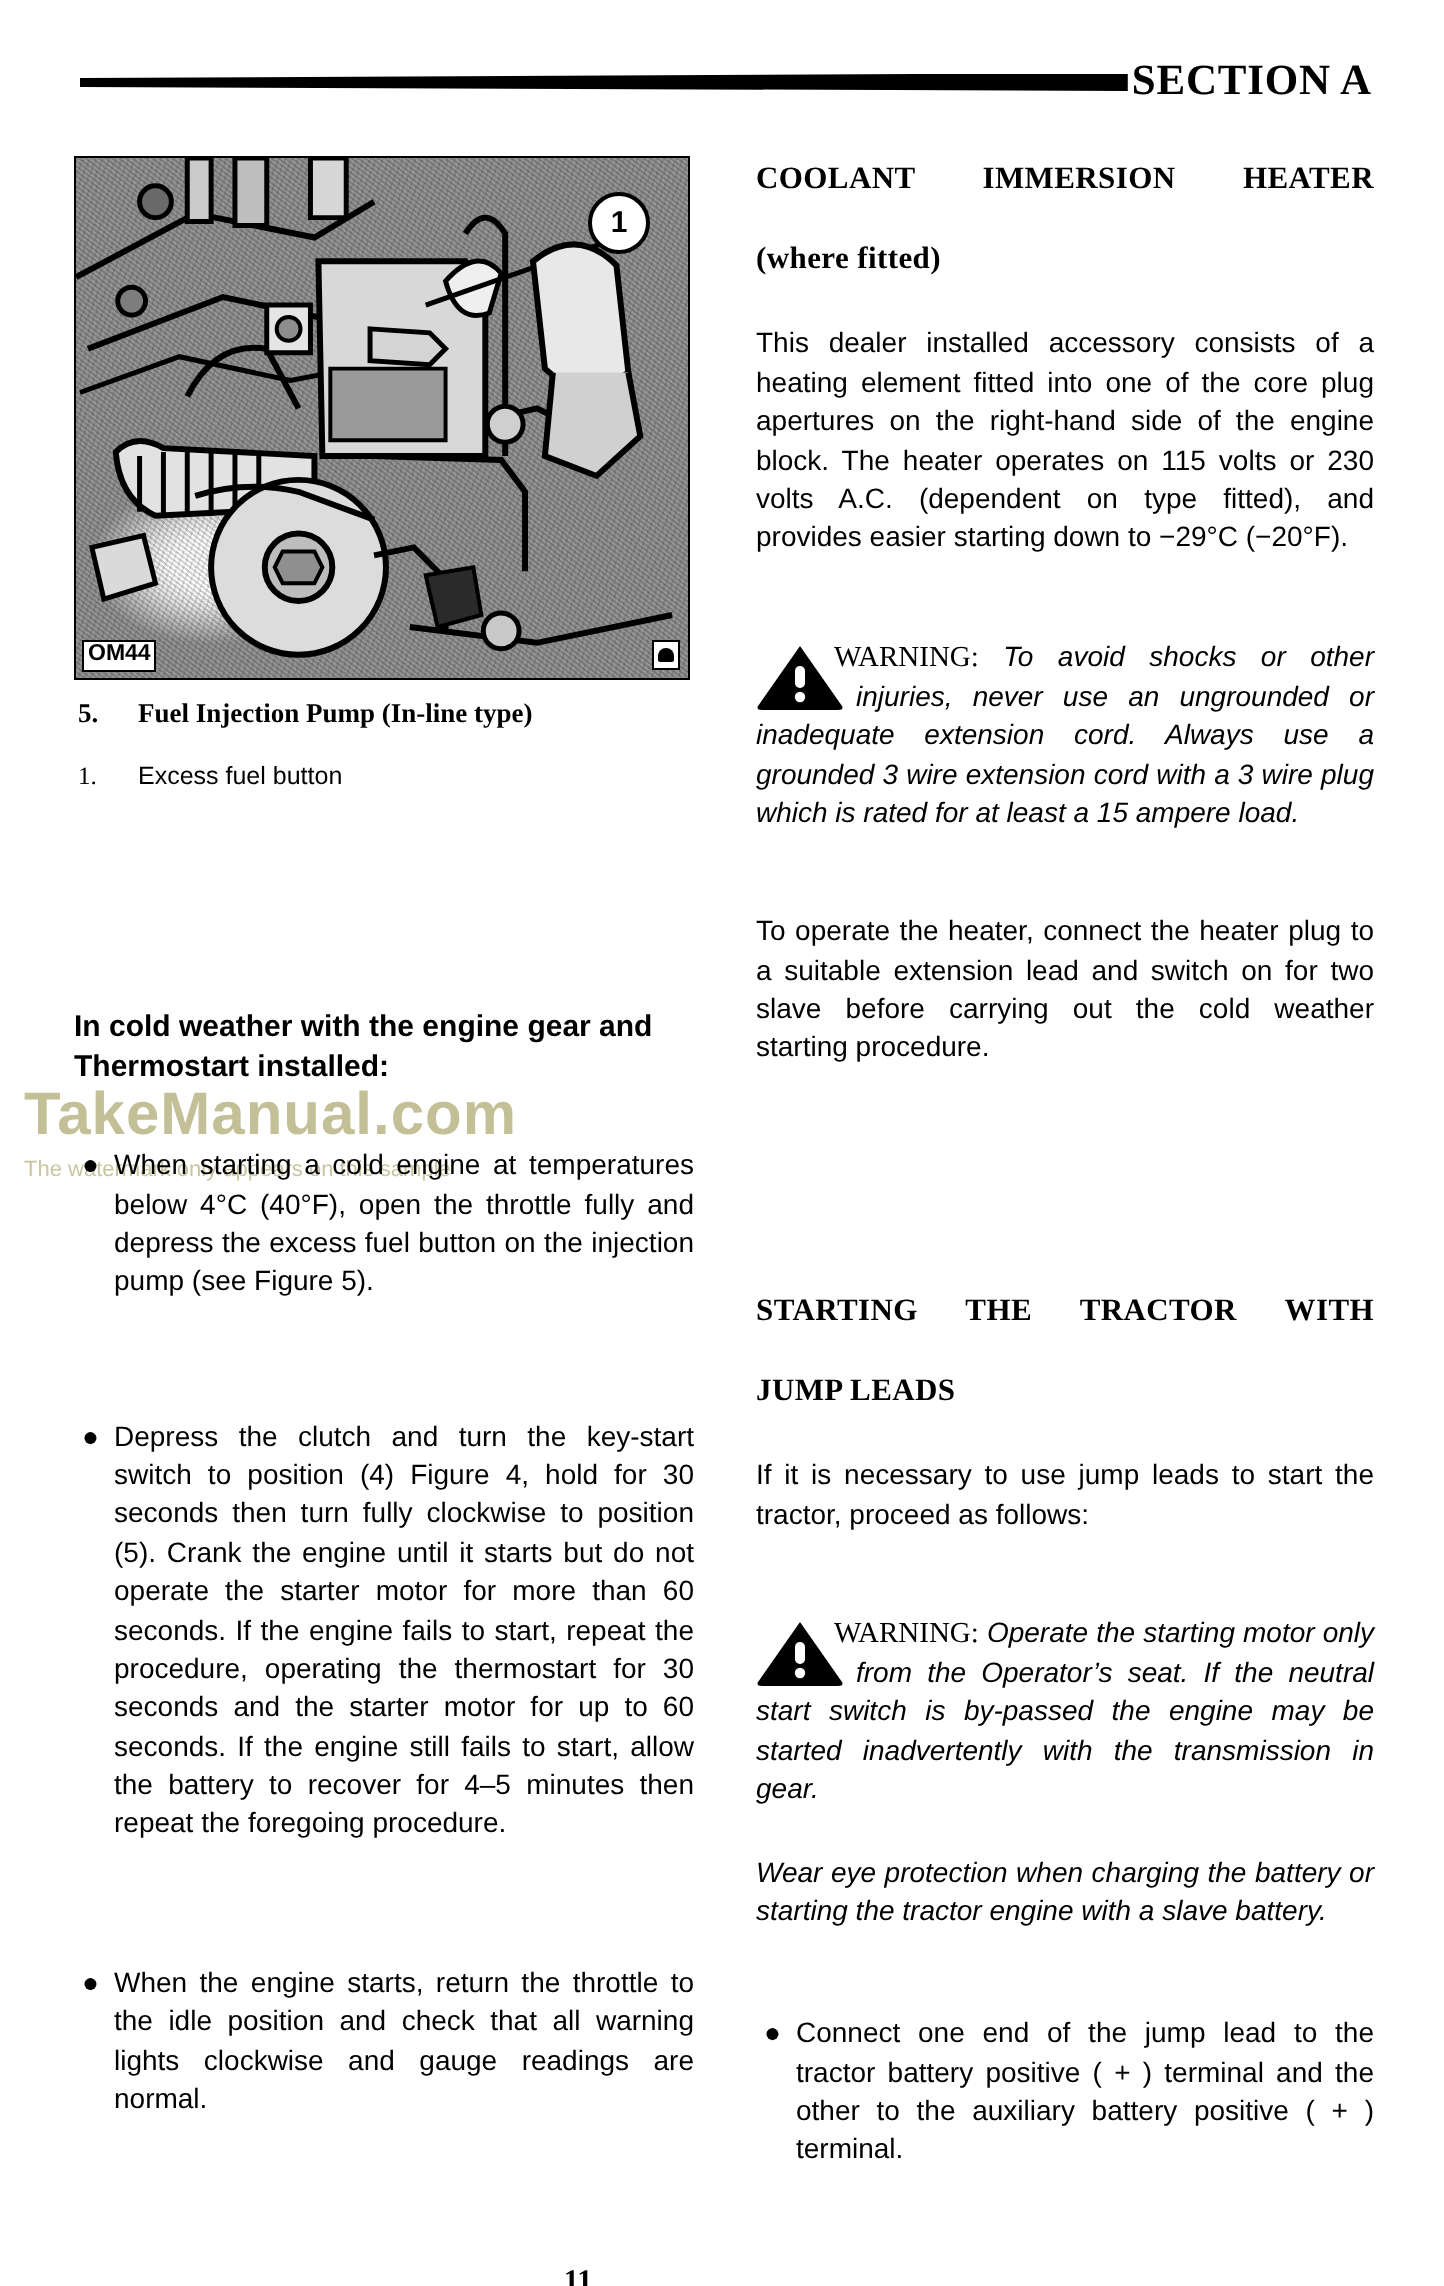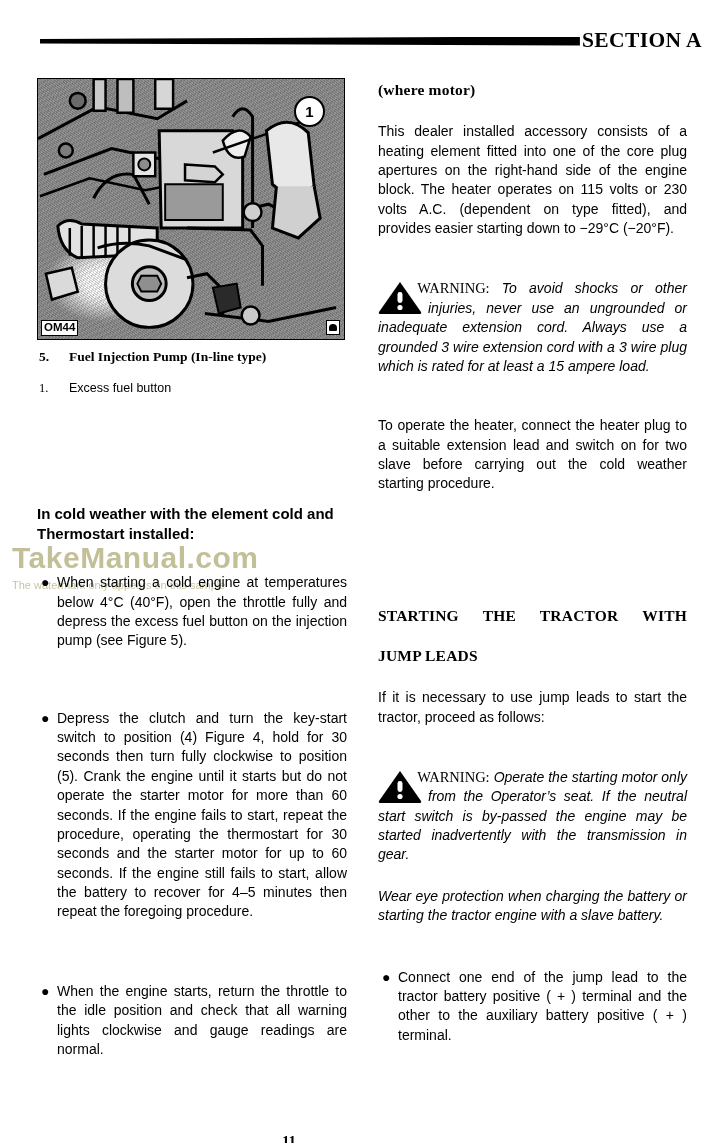--- a/index.html
+++ b/index.html
@@ -33,21 +33,21 @@
     margin-right: 0px;
     height: 9px;
     background: #000;
     clip-path: polygon(0% 28%, 100% 0%, 100% 100%, 0% 78%);
   }
   .header-title {
     font-family: "Liberation Serif", serif;
     font-weight: bold;
     font-size: 21.5px;
     letter-spacing: 0.4px;
-    padding-right: 20px;
+    padding-right: 36px;
     padding-left: 2px;
     line-height: 1;
     white-space: nowrap;
   }
 
   
   .col-left {
     position: absolute;
     left: 37px;
     top: 78px;
@@ -355,21 +355,21 @@
   </div>
 
   <div class="fig-legend">
     <span class="num">1.</span>
     <span>Excess fuel button</span>
   </div>
 
   <div style="height:108px"></div>
 
   <div class="sec-head-sans above-wm">
-    <span class="l1">In cold weather with the element cold and</span>
+    <span class="l1">In cold weather with the engine gear and</span>
     <span class="l1">Thermostart installed:</span>
   </div>
 
   <div class="sp-3"></div>
 
   <div class="bullet-item above-wm">
     <span class="bullet-dot">●</span>
     <span class="bullet-body body-sans">When starting a cold engine at temperatures below 4°C (40°F), open the throttle fully and depress the excess fuel button on the injection pump (see Figure 5).</span>
   </div>
 
@@ -385,21 +385,22 @@
   <div class="bullet-item">
     <span class="bullet-dot">●</span>
     <span class="bullet-body body-sans">When the engine starts, return the throttle to the idle position and check that all warning lights clockwise and gauge readings are normal.</span>
   </div>
 
 </div>
 
 <div class="col-right">
 
   <div class="sec-head-serif stretch">
-    <span>(where motor)</span>
+    <span class="l1">COOLANT IMMERSION HEATER</span>
+    <span>(where fitted)</span>
   </div>
 
   <div class="sp-2"></div>
 
   <div class="body-sans">This dealer installed accessory consists of a heating element fitted into one of the core plug apertures on the right-hand side of the engine block. The heater operates on 115 volts or 230 volts A.C. (dependent on type fitted), and provides easier starting down to −29°C (−20°F).</div>
 
   <div class="sp-4"></div>
 
   <div class="warn-block body-italic">
     <span class="warn-icon">

